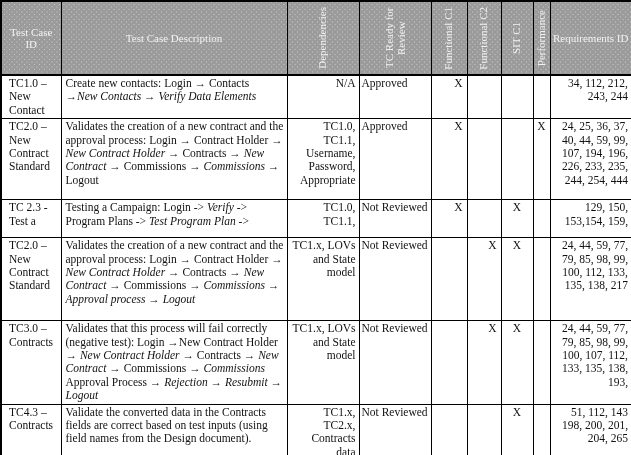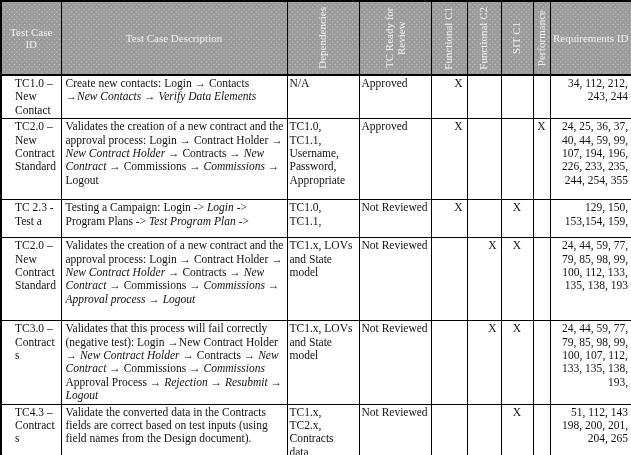--- a/index.html
+++ b/index.html
@@ -46,23 +46,23 @@
     line-height: 12.5px;
   }
   .vlabel {
     writing-mode: vertical-rl;
     transform: rotate(180deg);
     max-height: 70px;
     margin: 0 auto;
     line-height: 11.5px;
     white-space: normal;
   }
-  td.id   { text-align: left; padding-left: 13px; }
+  td.id   { text-align: left; padding-left: 7px; }
   td.desc { text-align: left; padding-left: 4px; padding-right: 3px; }
-  td.dep  { text-align: left; padding-right: 3px; }
+  td.dep  { text-align: right; padding-right: 3px; }
   td.ready{ text-align: left; }
   td.markr{ text-align: right; padding-right: 4px; }
   td.markc{ text-align: center; padding-left: 0; padding-right: 0; }
   td.req  { text-align: right; padding-right: 3px; }
   .it { font-style: italic; }
   tr.hrow { height: 73px; }
   tr.r1 { height: 42px; }
   tr.r2 { height: 81px; }
   tr.r3 { height: 38px; }
   tr.r4 { height: 83px; }
@@ -124,43 +124,43 @@
       </tr>
       <tr class="r2">
         <td class="id">TC2.0 – New Contract Standard</td>
         <td class="desc"><span>Validates the creation of a new contract and the approval process: Login → Contract Holder → </span><span class="it">New Contract Holder</span><span> → Contracts → </span><span class="it">New Contract</span><span> → Commissions → </span><span class="it">Commissions</span><span> → Logout</span></td>
         <td class="dep">TC1.0, TC1.1, Username, Password, Appropriate</td>
         <td class="ready">Approved</td>
         <td class="markr">X</td>
         <td class="markr"></td>
         <td class="markc"></td>
         <td class="markc">X</td>
-        <td class="req">24, 25, 36, 37, 40, 44, 59, 99, 107, 194, 196, 226, 233, 235, 244, 254, 355</td>
+        <td class="req">24, 25, 36, 37, 40, 44, 59, 99, 107, 194, 196, 226, 233, 235, 244, 254, 444</td>
       </tr>
       <tr class="r3">
         <td class="id">TC 2.3 - Test a</td>
-        <td class="desc"><span>Testing a Campaign: Login -&gt; </span><span class="it">Login</span><span> -&gt; Program Plans -&gt; </span><span class="it">Test Program Plan</span><span> -&gt;</span></td>
+        <td class="desc"><span>Testing a Campaign: Login -&gt; </span><span class="it">Verify</span><span> -&gt; Program Plans -&gt; </span><span class="it">Test Program Plan</span><span> -&gt;</span></td>
         <td class="dep">TC1.0, TC1.1,</td>
         <td class="ready">Not Reviewed</td>
         <td class="markr">X</td>
         <td class="markr"></td>
         <td class="markc">X</td>
         <td class="markc"></td>
         <td class="req">129, 150, 153,154, 159,</td>
       </tr>
       <tr class="r4">
         <td class="id">TC2.0 – New Contract Standard</td>
         <td class="desc"><span>Validates the creation of a new contract and the approval process: Login → Contract Holder → </span><span class="it">New Contract Holder</span><span> → Contracts → </span><span class="it">New Contract</span><span> → Commissions → </span><span class="it">Commissions</span><span> → </span><span class="it">Approval process</span><span> → </span><span class="it">Logout</span></td>
         <td class="dep">TC1.x, LOVs and State model</td>
         <td class="ready">Not Reviewed</td>
         <td class="markr"></td>
         <td class="markr">X</td>
         <td class="markc">X</td>
         <td class="markc"></td>
-        <td class="req">24, 44, 59, 77, 79, 85, 98, 99, 100, 112, 133, 135, 138, 193</td>
+        <td class="req">24, 44, 59, 77, 79, 85, 98, 99, 100, 112, 133, 135, 138, 217</td>
       </tr>
       <tr class="r5">
         <td class="id">TC3.0 – Contracts</td>
         <td class="desc"><span>Validates that this process will fail correctly (negative test): Login →New Contract Holder → </span><span class="it">New Contract Holder</span><span> → Contracts → </span><span class="it">New Contract</span><span> → Commissions → </span><span class="it">Commissions</span><span> Approval Process → </span><span class="it">Rejection</span><span> → </span><span class="it">Resubmit</span><span> → </span><span class="it">Logout</span></td>
         <td class="dep">TC1.x, LOVs and State model</td>
         <td class="ready">Not Reviewed</td>
         <td class="markr"></td>
         <td class="markr">X</td>
         <td class="markc">X</td>
         <td class="markc"></td>

